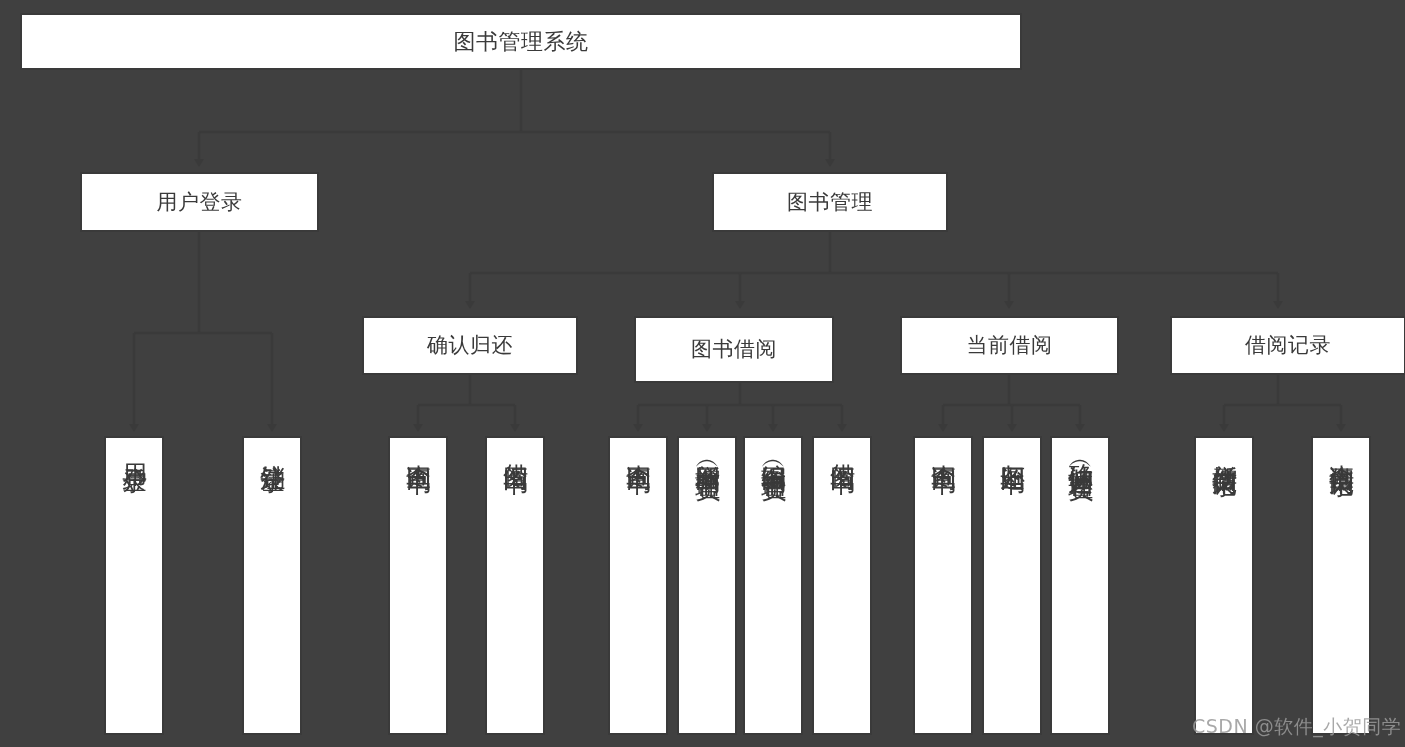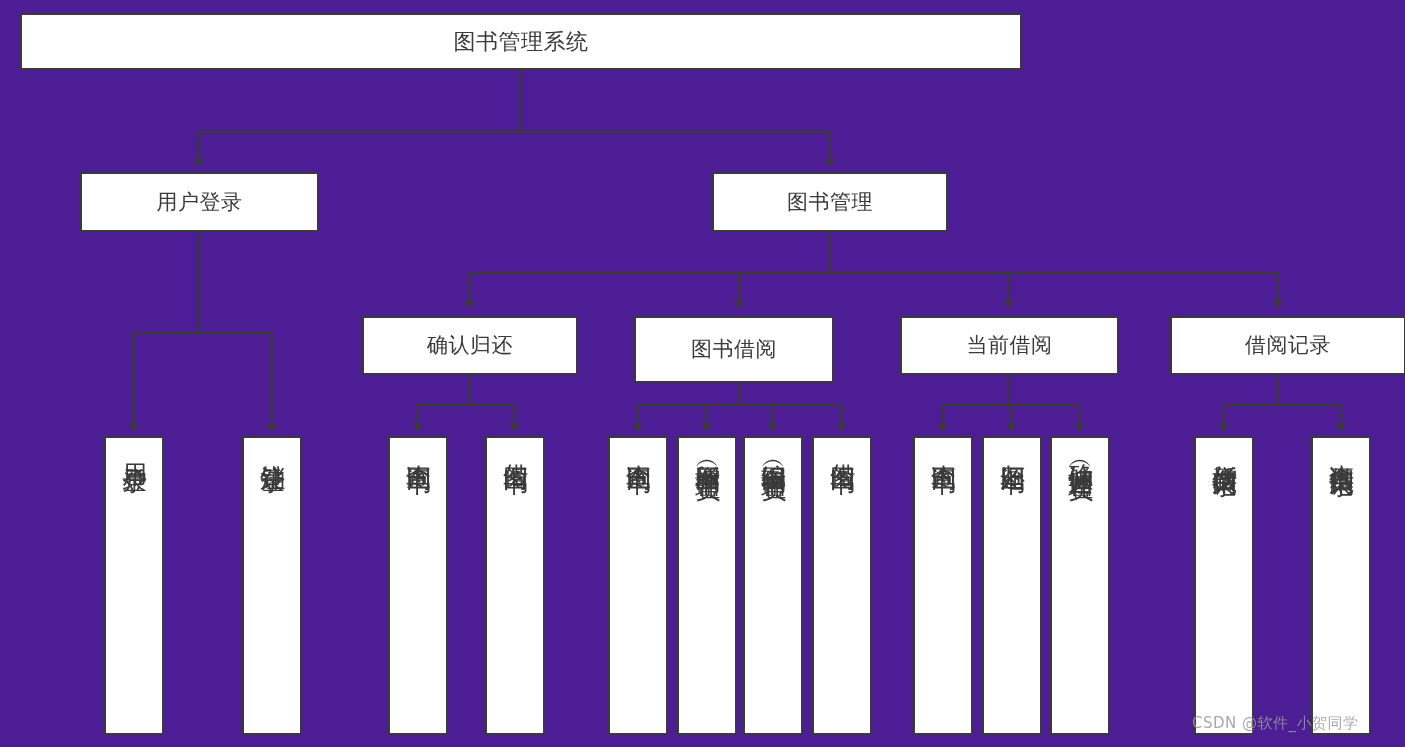--- a/index.html
+++ b/index.html
@@ -4,21 +4,21 @@
 <style>
   html,body{margin:0;padding:0;background:#ffffff;}
   body{
     font-family:"DejaVu Sans","Liberation Sans",sans-serif;
     color:#333333;
   }
   #canvas{
     position:relative;
     width:1405px;
     height:747px;
-    background:#4c1d95;
+    background:#404040;
     overflow:hidden;
   }
   svg#wires{
     position:absolute;
     left:0; top:0;
     width:1405px;
     height:747px;
     pointer-events:none;
   }
   .node{
@@ -51,21 +51,21 @@
   .node.leaf .label{
     writing-mode:vertical-rl;
     text-orientation:upright;
     font-size:25px;
     line-height:1.05;
     letter-spacing:2px;
     white-space:nowrap;
   }
   .watermark{
     position:absolute;
-    font-size:15px;
+    font-size:19px;
     color:#9a9a9a;
     opacity:.85;
     white-space:nowrap;
     letter-spacing:0.5px;
     text-align:center;
   }
 </style>
 </head>
 <body>
 

